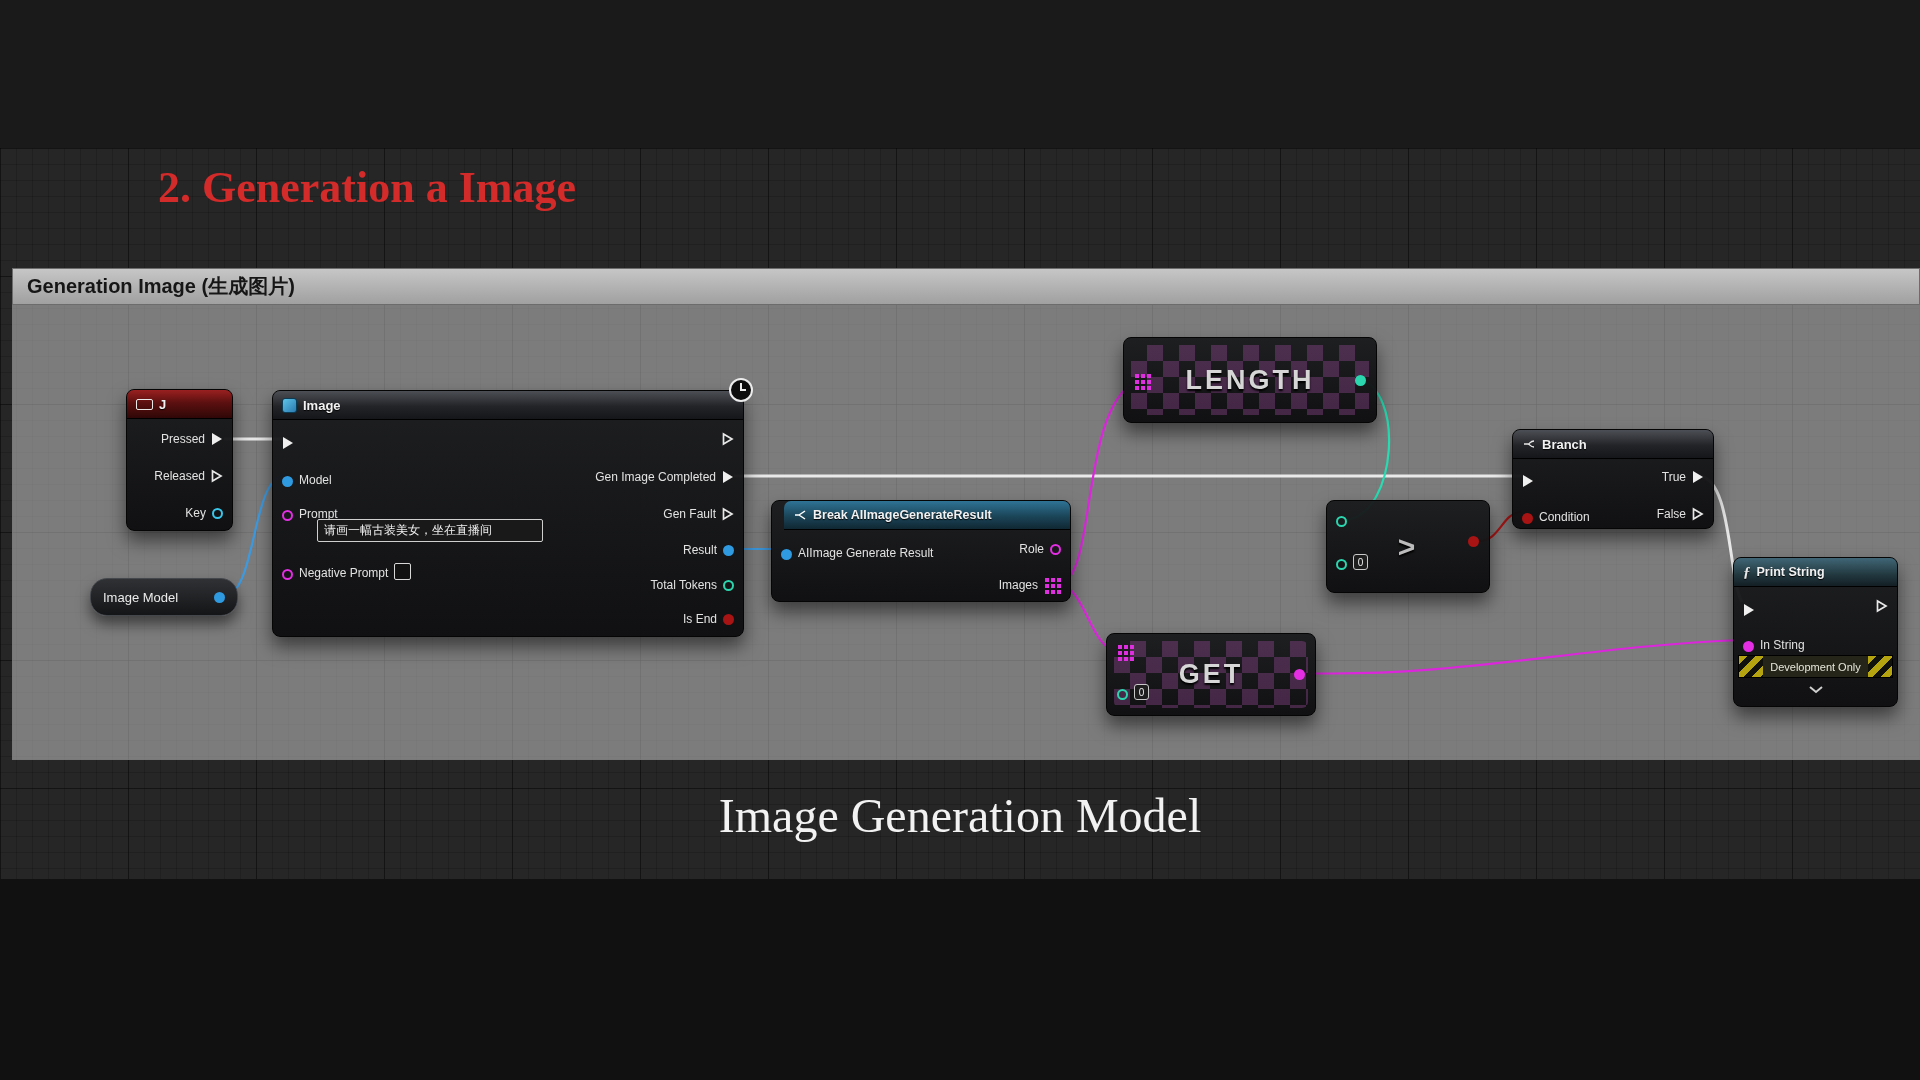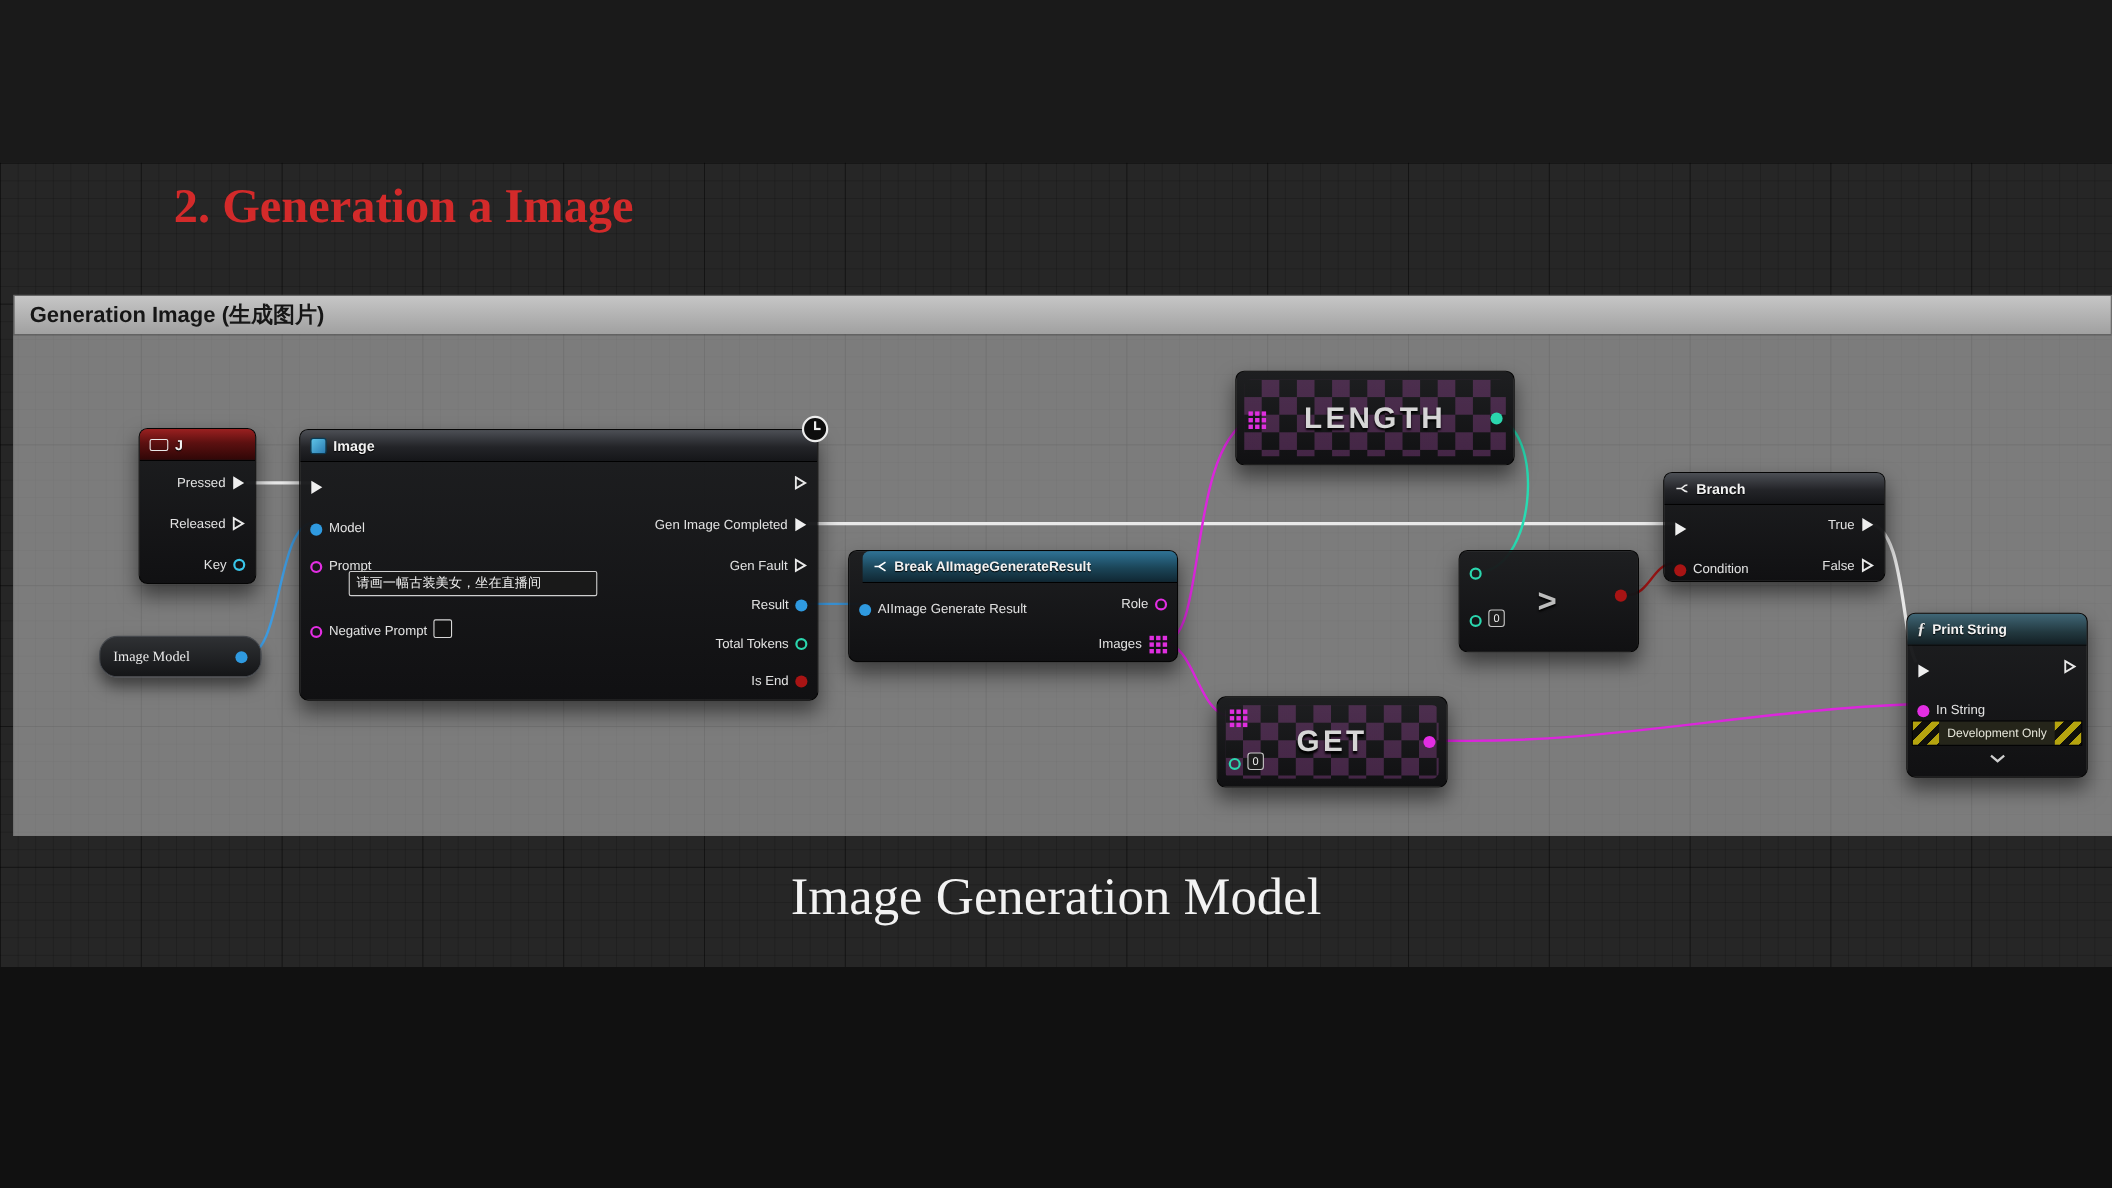--- a/index.html
+++ b/index.html
@@ -58,21 +58,21 @@
   .checkbox{width:15px;height:15px;border:1px solid #d8d8d8;background:#121212;border-radius:2px;flex:0 0 auto;}
   
   .checker{position:absolute;inset:7px;border-radius:6px;
     background:repeating-conic-gradient(rgba(185,85,185,0.30) 0% 25%,rgba(0,0,0,0) 0% 50%) 0 0/32px 32px;}
   .optext{position:absolute;inset:0;display:flex;align-items:center;justify-content:center;
     font-size:27px;font-weight:bold;color:#d6d6d6;letter-spacing:3px;text-shadow:0 2px 2px #000;}
   .gtext{font-size:30px;color:#bcbcbc;}
   
   .pill{position:absolute;z-index:3;display:flex;align-items:center;gap:8px;padding:0 12px;height:38px;
     border-radius:17px;background:linear-gradient(180deg,#2f3134,#141517);border:1px solid #44474c;
-    color:#ebebeb;font-size:13px;box-shadow:0 8px 14px rgba(0,0,0,0.5);box-sizing:border-box;font-family:Liberation Serif, serif;}
+    color:#ebebeb;font-size:13px;box-shadow:0 8px 14px rgba(0,0,0,0.5);box-sizing:border-box;}
   
   .clock{position:absolute;right:-10px;top:-13px;width:24px;height:24px;border-radius:50%;
     background:#0d0d0d;border:2.5px solid #ececec;box-sizing:border-box;}
   .clock::before{content:"";position:absolute;left:50%;top:50%;width:2px;height:7px;background:#ececec;
     transform:translate(-50%,-100%);}
   .clock::after{content:"";position:absolute;left:50%;top:50%;width:6px;height:2px;background:#ececec;
     transform:translate(-1px,-1px);}
   .hdr-ico{width:13px;height:13px;border-radius:3px;background:linear-gradient(135deg,#5ec4e8,#2a7ab0);
     border:1px solid #0b3c55;flex:0 0 auto;}
   .kbd-ico{width:17px;height:11px;border:1.6px solid #e8e8e8;border-radius:2px;box-sizing:border-box;flex:0 0 auto;}

